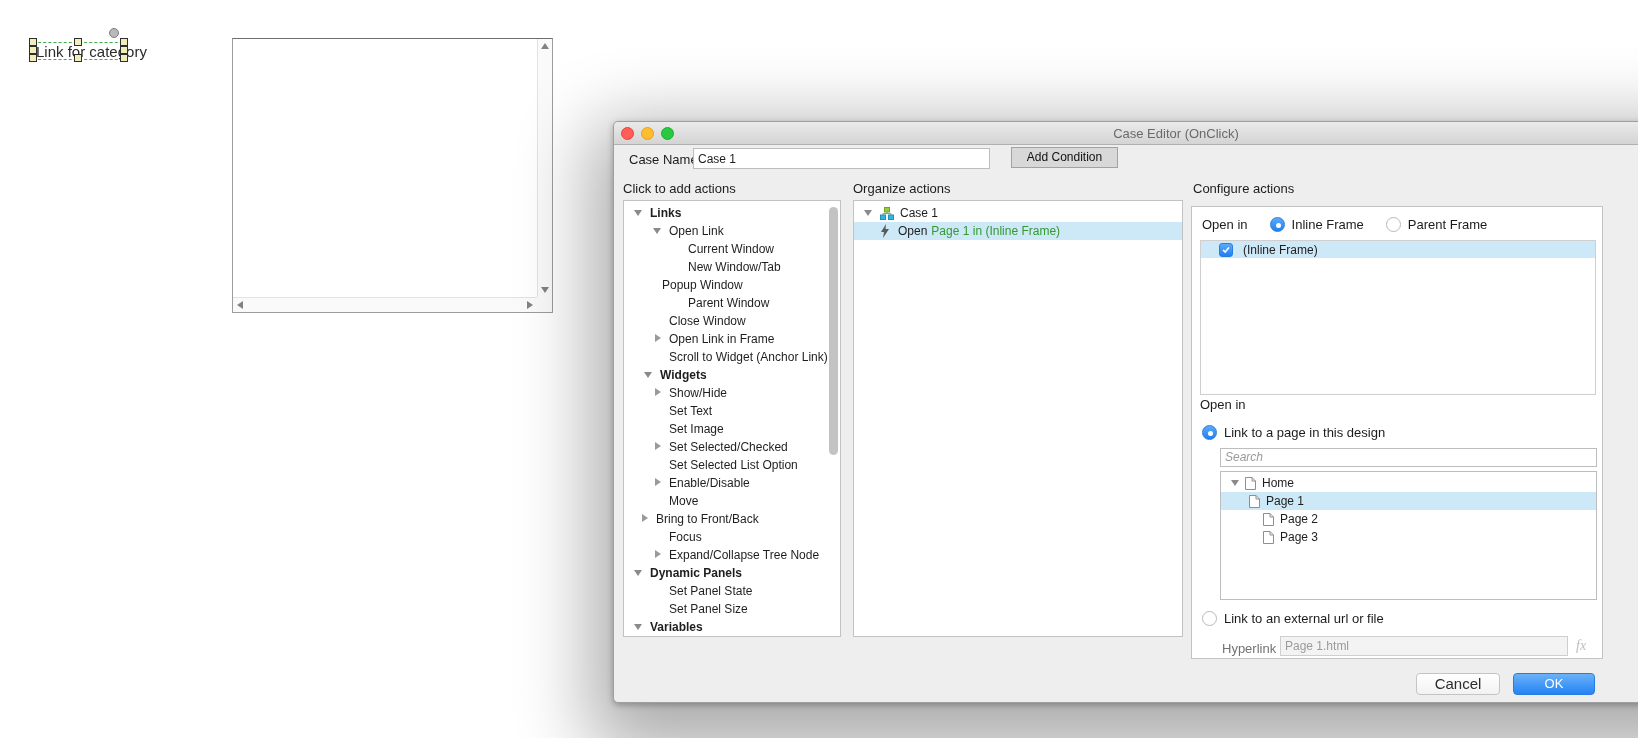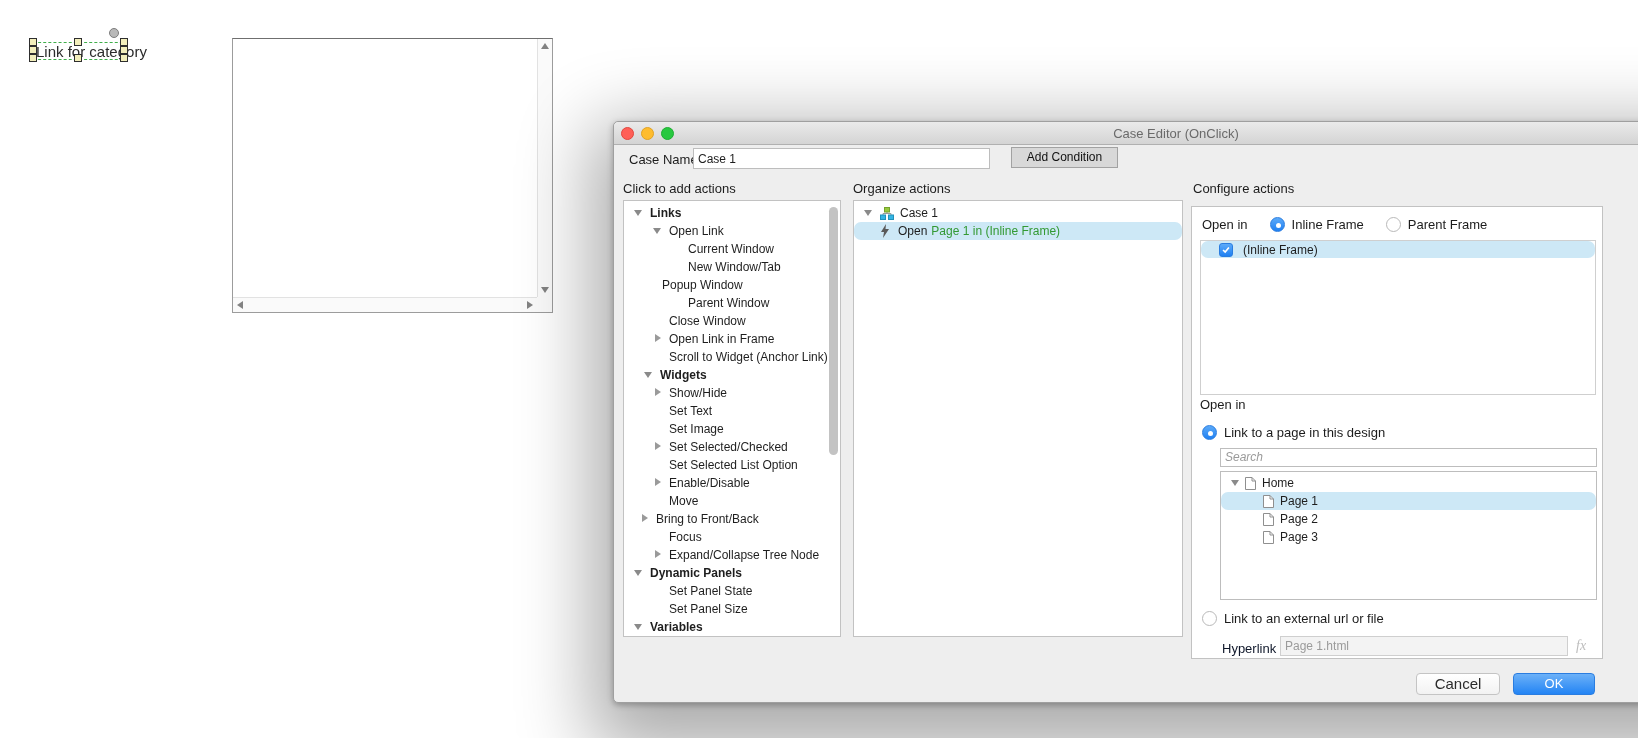--- a/index.html
+++ b/index.html
@@ -43,21 +43,21 @@
 
   .tree-row { display:flex; align-items:center; height:18px; font-size:12px; white-space:nowrap; }
   .tree-row.bold { font-weight:bold; }
   .tri { display:inline-block; width:18px; flex:0 0 18px; position:relative; height:12px; }
   .tri.down::after { content:""; position:absolute; left:2px; top:3px; border-left:4.5px solid transparent;
                      border-right:4.5px solid transparent; border-top:6px solid #8a8a8a; }
   .tri.right::after { content:""; position:absolute; left:4px; top:1px; border-top:4.5px solid transparent;
                       border-bottom:4.5px solid transparent; border-left:6px solid #9a9a9a; }
   .thumb { position:absolute; right:2px; width:9px; border-radius:4.5px; background:#c3c3c3; }
 
-  .hl { background:#cde8f6;border-radius:7px; }
+  .hl { background:#cde8f6; }
   .green { color:#339933; }
 
   .radio { display:inline-block; width:15px; height:15px; border-radius:50%; background:#fff; border:1px solid #b9b9b9; position:relative; flex:0 0 15px;}
   .radio.on { background:linear-gradient(#5caaf9,#1f80f2); border:1px solid #2a7de0; }
   .radio.on::after { content:""; position:absolute; left:5px; top:5px; width:5px; height:5px; border-radius:50%; background:#fff; }
   .checkbox { display:inline-block; width:14px; height:14px; border-radius:3px; background:linear-gradient(#5caaf9,#1f80f2);
               border:1px solid #2a7de0; position:relative; }
 
   .btn-cancel { background:linear-gradient(#ffffff,#f2f2f2); border:1px solid #c4c4c4; border-radius:4px;
                 font-size:15px; color:#2b2b2b; text-align:center; line-height:20px; }
@@ -279,21 +279,21 @@
             <div class="tree-row" style="padding-left: 8px;">
               <span class="tri down" style="width: 16px; flex: 0 0 16px;"></span>
               <span style="display: inline-flex; margin-right: 6px;">
                 <svg width="11" height="13" viewBox="0 0 11 13" xmlns="http://www.w3.org/2000/svg">
                   <path d="M0.5 0.5 H7 L10.5 4 V12.5 H0.5 Z" fill="#fff" stroke="#8f8f8f"></path>
                   <path d="M7 0.5 V4 H10.5" fill="none" stroke="#8f8f8f"></path>
                 </svg>
               </span>
               <span>Home</span>
             </div>
-            <div class="tree-row hl" style="padding-left: 26px;">
+            <div class="tree-row hl" style="padding-left: 12px;">
               <span class="tri" style="width: 16px; flex: 0 0 16px;"></span>
               <span style="display: inline-flex; margin-right: 6px;">
                 <svg width="11" height="13" viewBox="0 0 11 13" xmlns="http://www.w3.org/2000/svg">
                   <path d="M0.5 0.5 H7 L10.5 4 V12.5 H0.5 Z" fill="#fff" stroke="#8f8f8f"></path>
                   <path d="M7 0.5 V4 H10.5" fill="none" stroke="#8f8f8f"></path>
                 </svg>
               </span>
               <span>Page 1</span>
             </div>
             <div class="tree-row" style="padding-left: 26px;">
@@ -317,21 +317,21 @@
               <span>Page 3</span>
             </div>
           </div>
       </div>
 
       <div class="abs" style="left:10px; top:404px; display:flex; align-items:center;">
         <span class="radio"></span>
         <span class="lbl13" style="margin-left:7px;">Link to an external url or file</span>
       </div>
 
-      <div class="abs lbl13" style="left:30px; top:434px; color:#0f172a;">Hyperlink</div>
+      <div class="abs lbl13" style="left:30px; top:434px; color:#737373;">Hyperlink</div>
       <div class="abs" style="left:88px; top:429px; width:288px; height:20px;">
         <input class="txt-input disabled-input" type="text" value="Page 1.html" style="">
       </div>
       <div class="abs fx" style="left:384px; top:431px;">fx</div>
     </div>
 
     <div class="abs btn-cancel" style="left:802px; top:551px; width:84px; height:22px;">Cancel</div>
     <div class="abs btn-ok" style="left:899px; top:551px; width:82px; height:22px;">OK</div>
   </div>
 </div>

